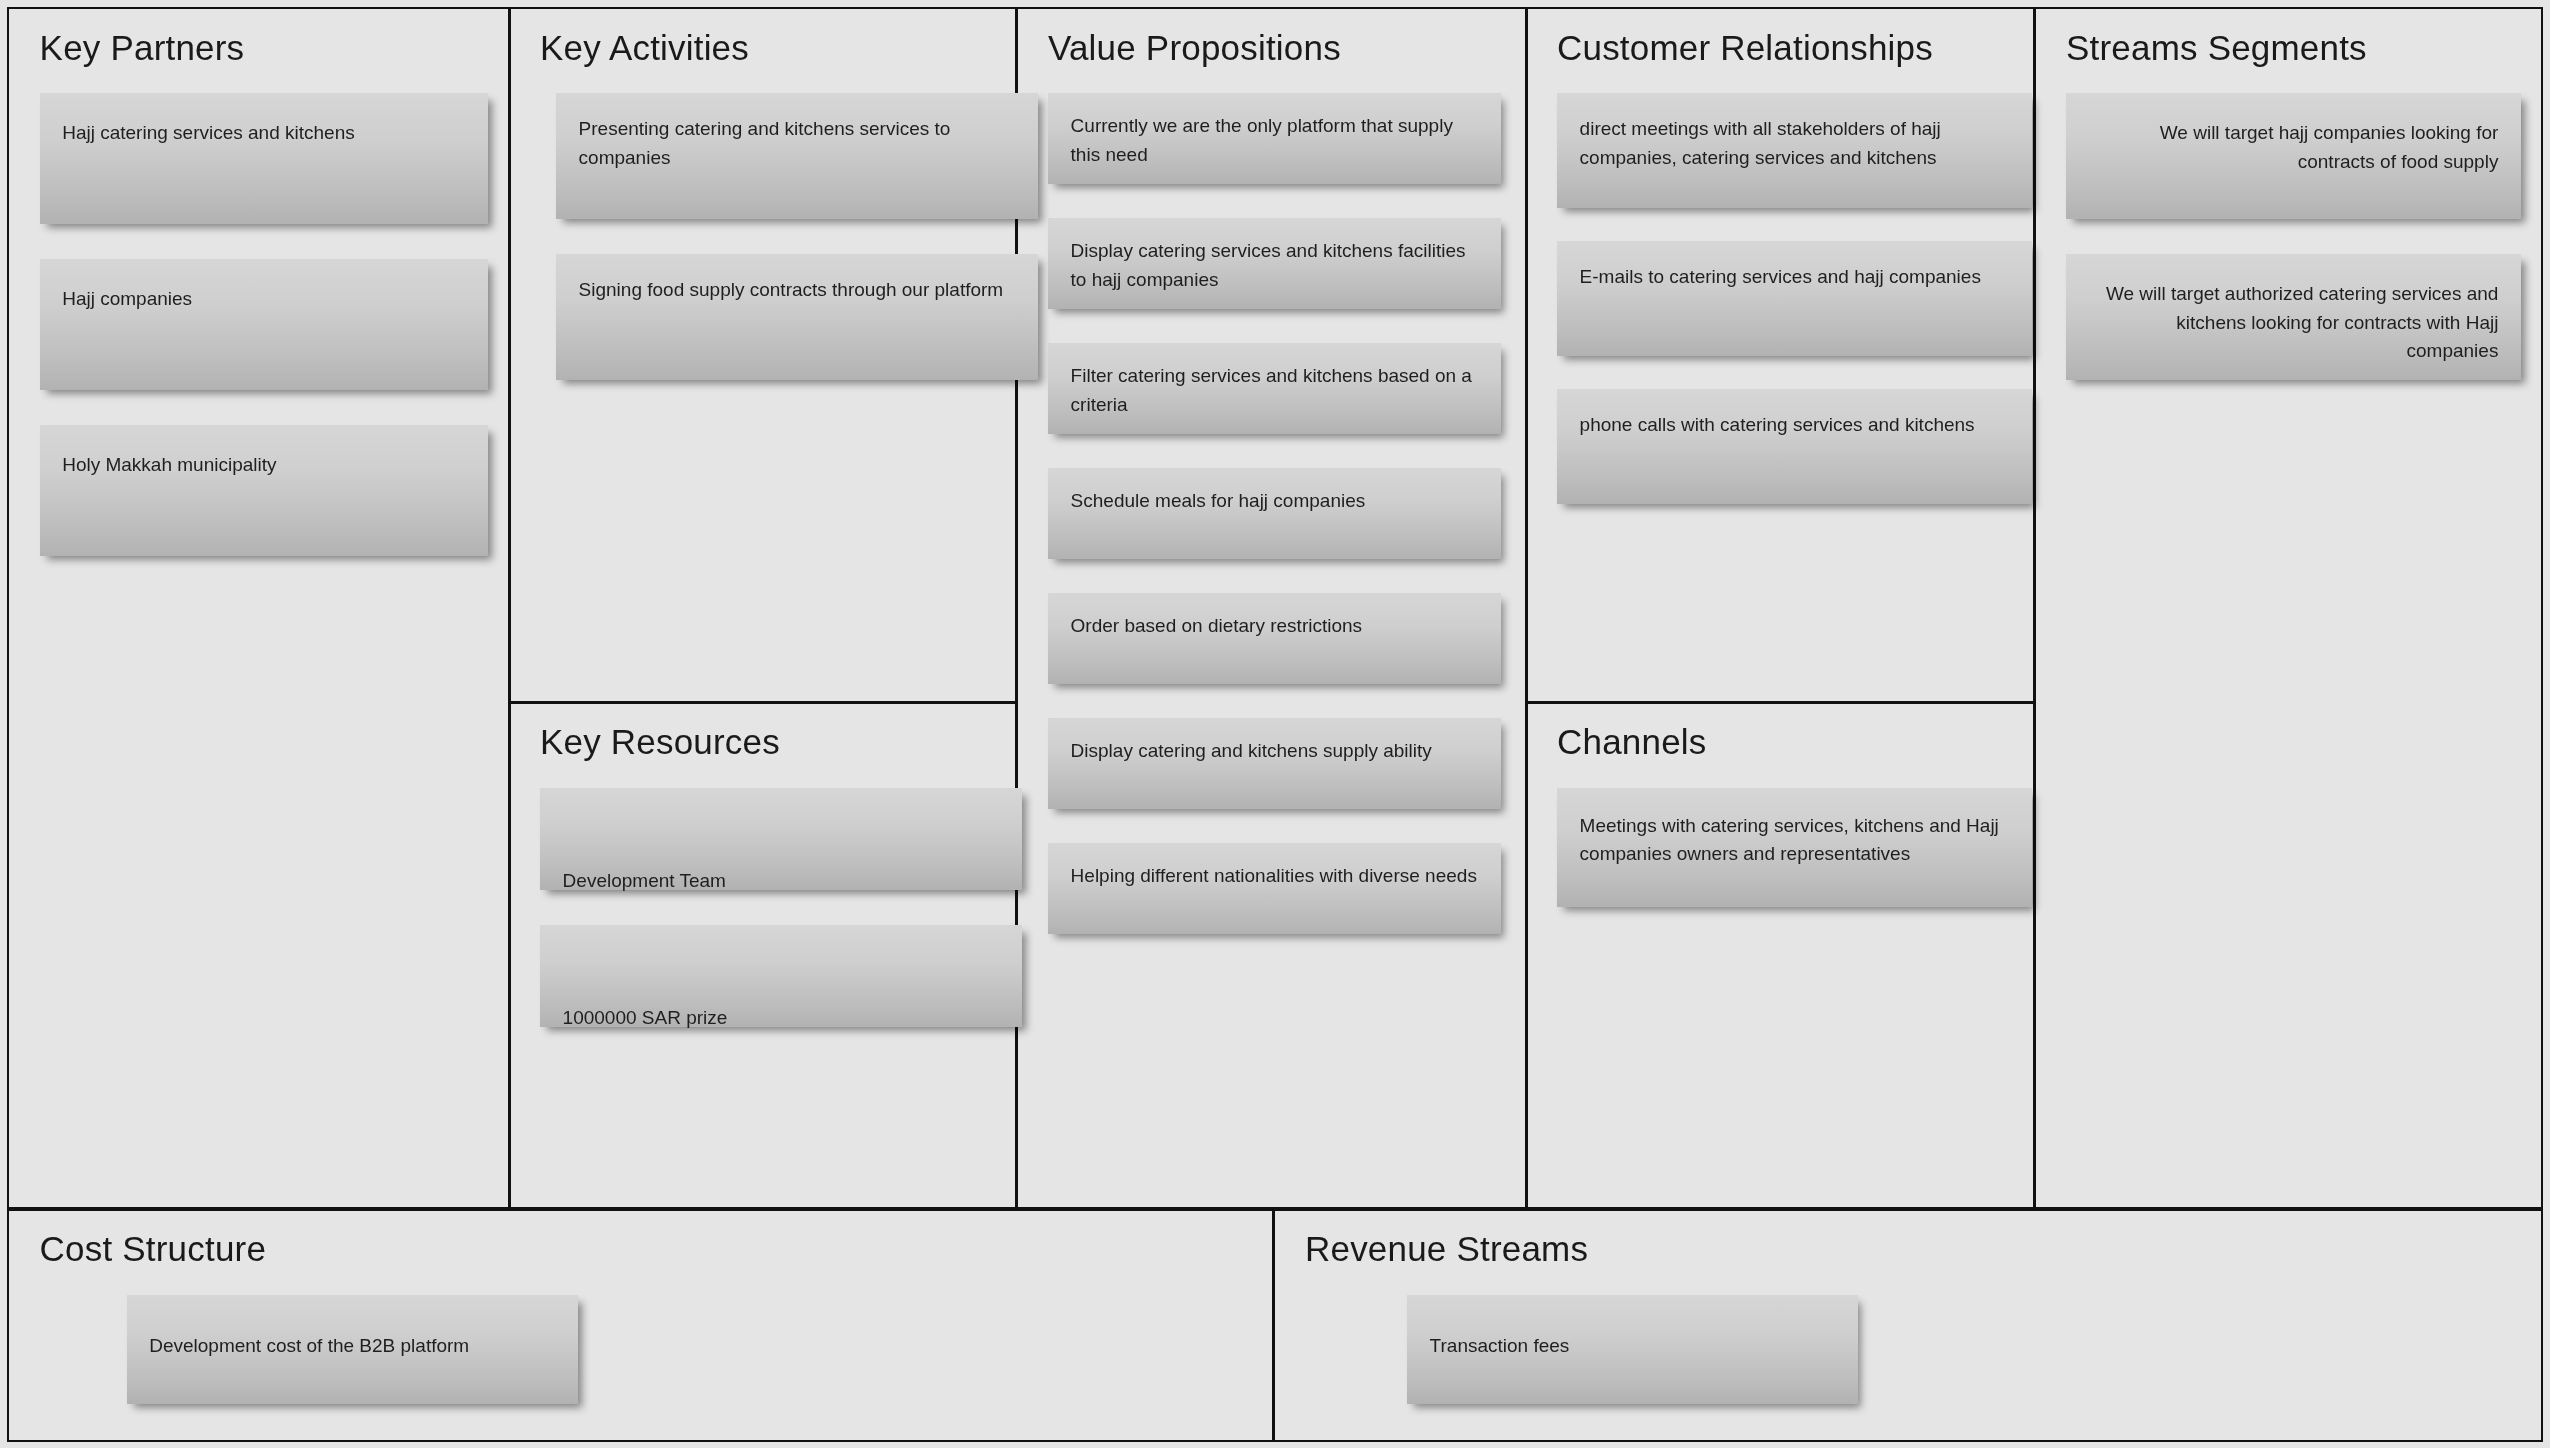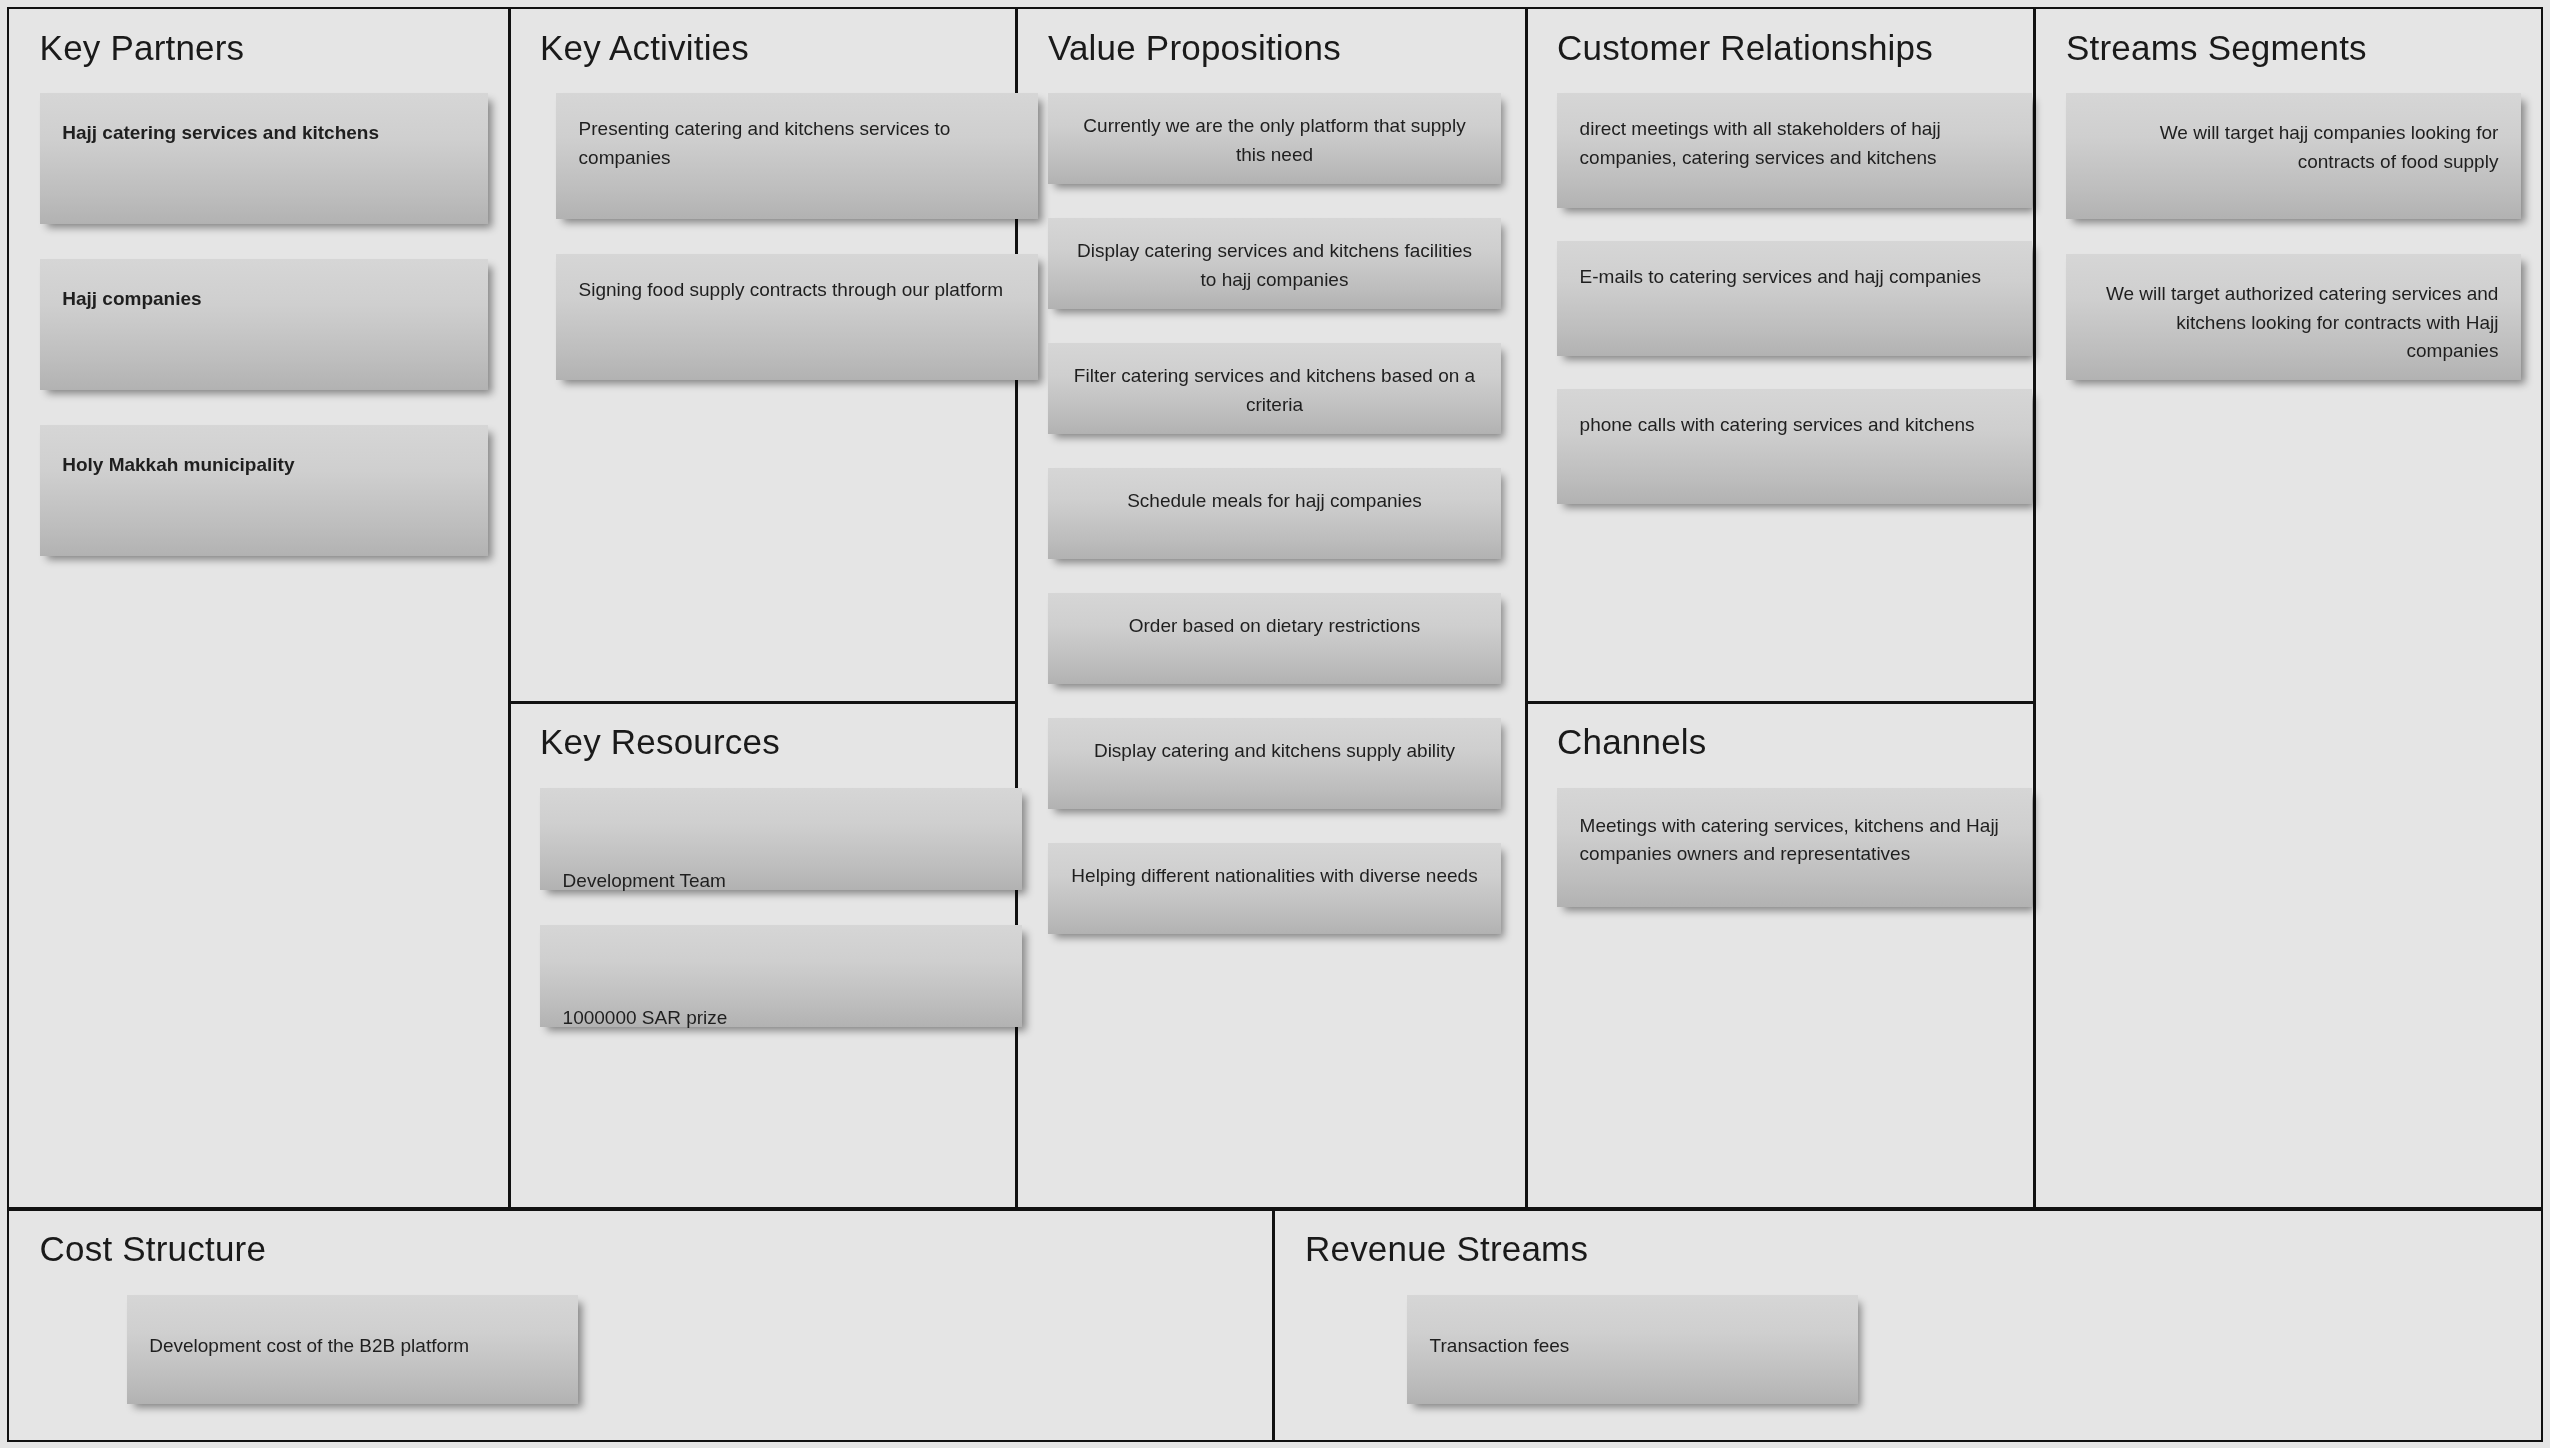--- a/index.html
+++ b/index.html
@@ -68,31 +68,31 @@
   .card-text {
     position: absolute;
     left: 22.6px;
     right: 22.6px;
     font-size: 19px;
     line-height: 1.5;
     color: #1f1f1f;
   }
 
   
-  .c-kp  .card { width: 448px; height: 131px; margin-bottom: 35px; font-weight: bold; }
+  .c-kp  .card { width: 448px; height: 131px; margin-bottom: 35px; }
   .c-kp  .card-text { top: 26px; }
 
   .c-ka  .card { width: 482px; height: 126px; margin-bottom: 35px; margin-left: 16px; }
   .c-ka  .card-text { top: 22px; }
 
   .c-kr  .card { width: 482px; height: 102px; margin-bottom: 35px; }
   .c-kr  .card-text { top: 42px; margin-top: 37px; }
 
   .c-vp  .card { width: 453px; height: 91px; margin-bottom: 34px; }
-  .c-vp  .card-text { top: 19px; text-align: center; }
+  .c-vp  .card-text { top: 19px; }
 
   .c-cr  .card { width: 475px; height: 115px; margin-bottom: 33px; }
   .c-cr  .card-text { top: 22px; }
 
   .c-ch  .card { width: 475px; height: 119px; margin-bottom: 33px; }
   .c-ch  .card-text { top: 24.4px; }
 
   .c-cs  .card { width: 455px; height: 126px; margin-bottom: 35px; text-align: right; }
   .c-cs  .card-text { top: 26px; }
 

